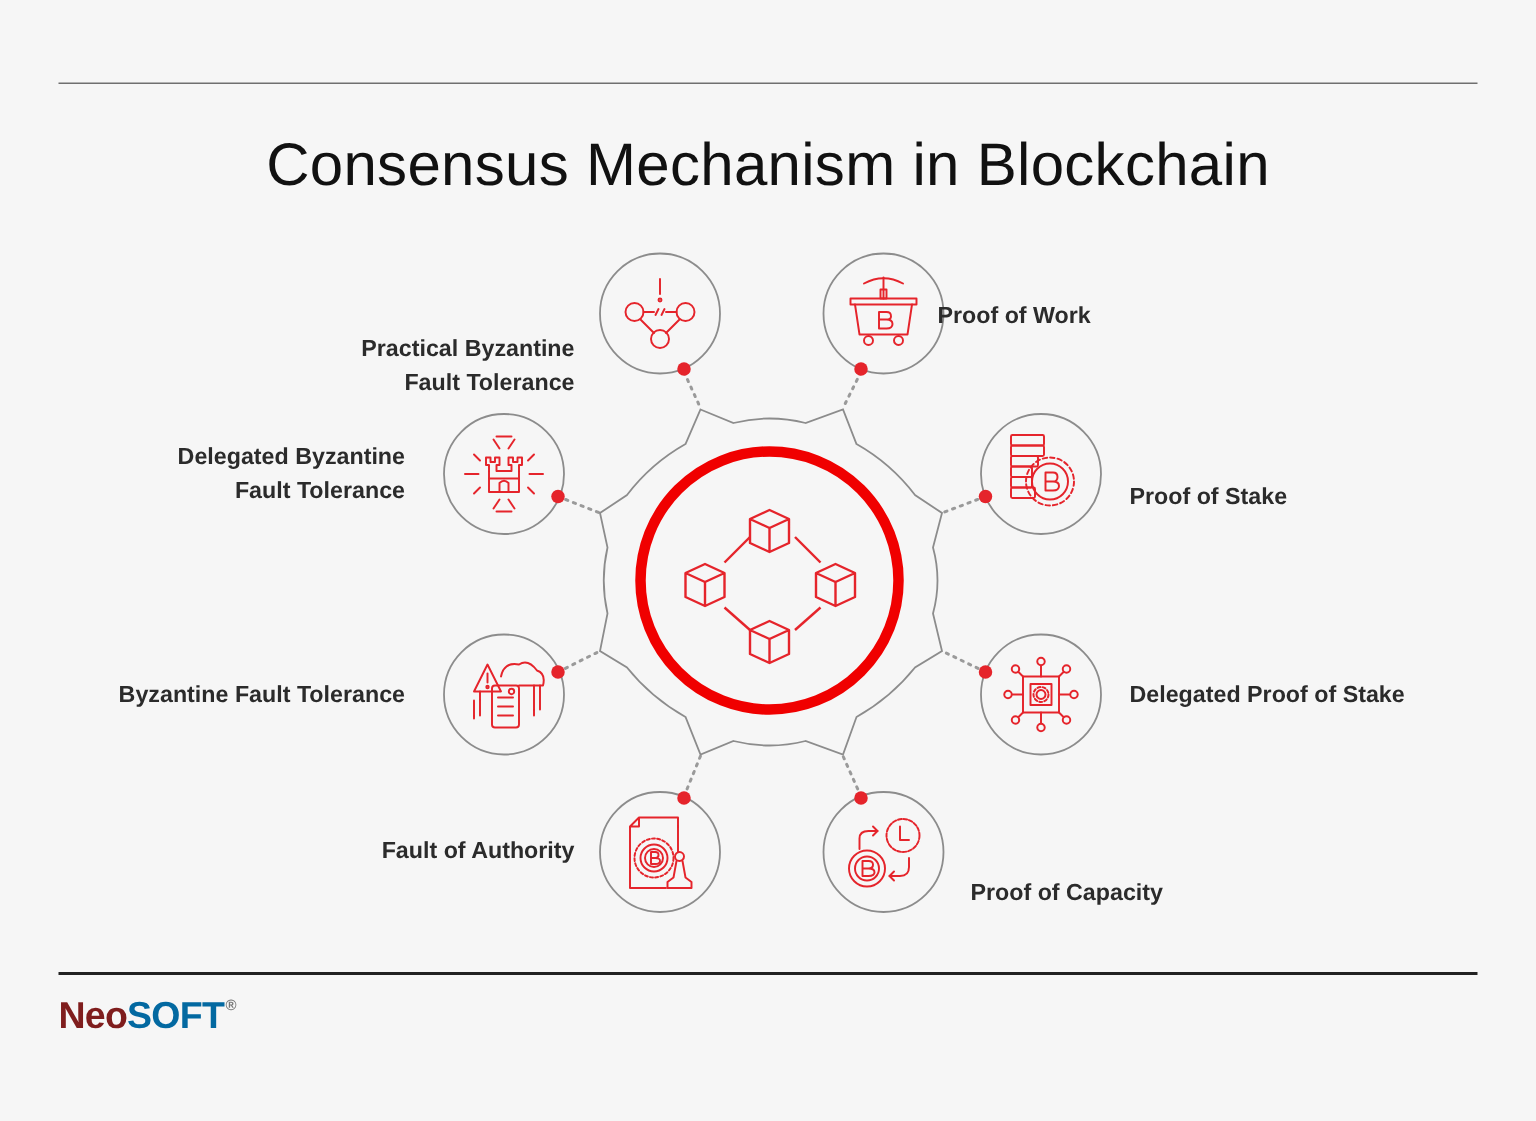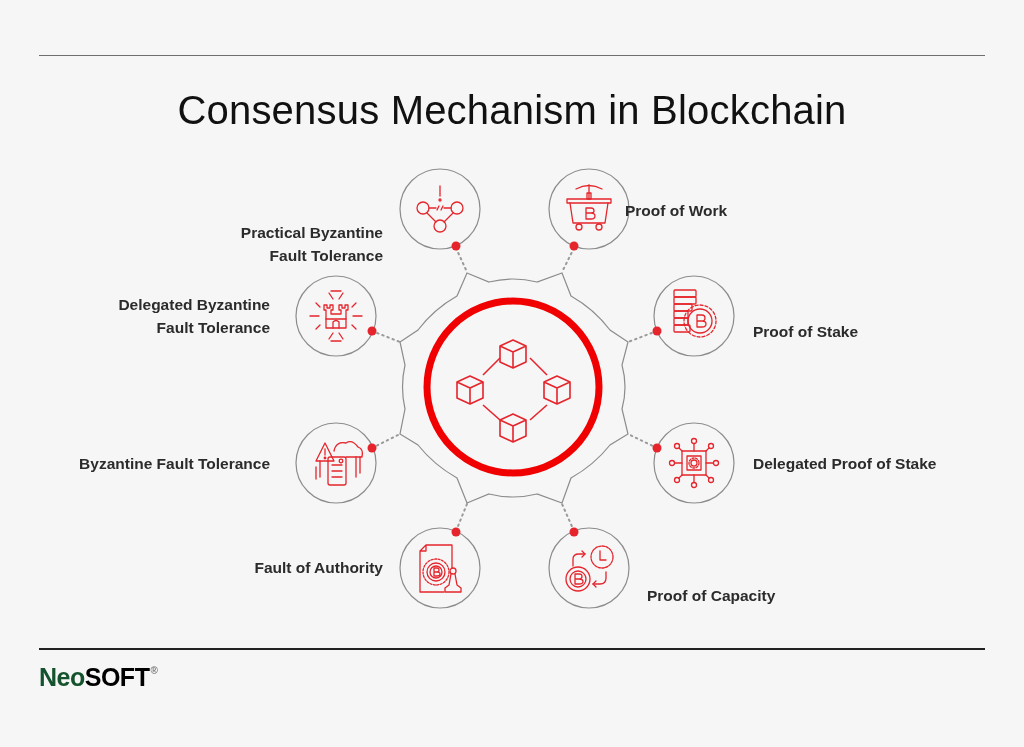--- a/index.html
+++ b/index.html
@@ -19,22 +19,22 @@
   #diagram { position: absolute; left: 0; top: 0; }
   .label {
     position: absolute; font-size: 15.5px; font-weight: 700; color: #2b2b2b;
     line-height: 23px; white-space: nowrap;
   }
   .label.right-align { text-align: right; }
   .logo {
     position: absolute; left: 39px; top: 663px; font-size: 25px; font-weight: 700;
     letter-spacing: -0.5px;
   }
-  .logo .neo { color: #14532d; }
-  .logo .soft { color: #000000; }
+  .logo .neo { color: #7f1d1d; }
+  .logo .soft { color: #0369a1; }
   .logo .reg { color: #777; font-size: 10px; vertical-align: top; position: relative; top: 2px; margin-left: 1px; }
 </style>
 </head>
 <body>
 
 <div class="rule rule-top"></div>
 
 <div class="title">Consensus Mechanism in Blockchain</div>
 
 <svg id="diagram" width="1024" height="747" viewBox="0 0 1024 747">

